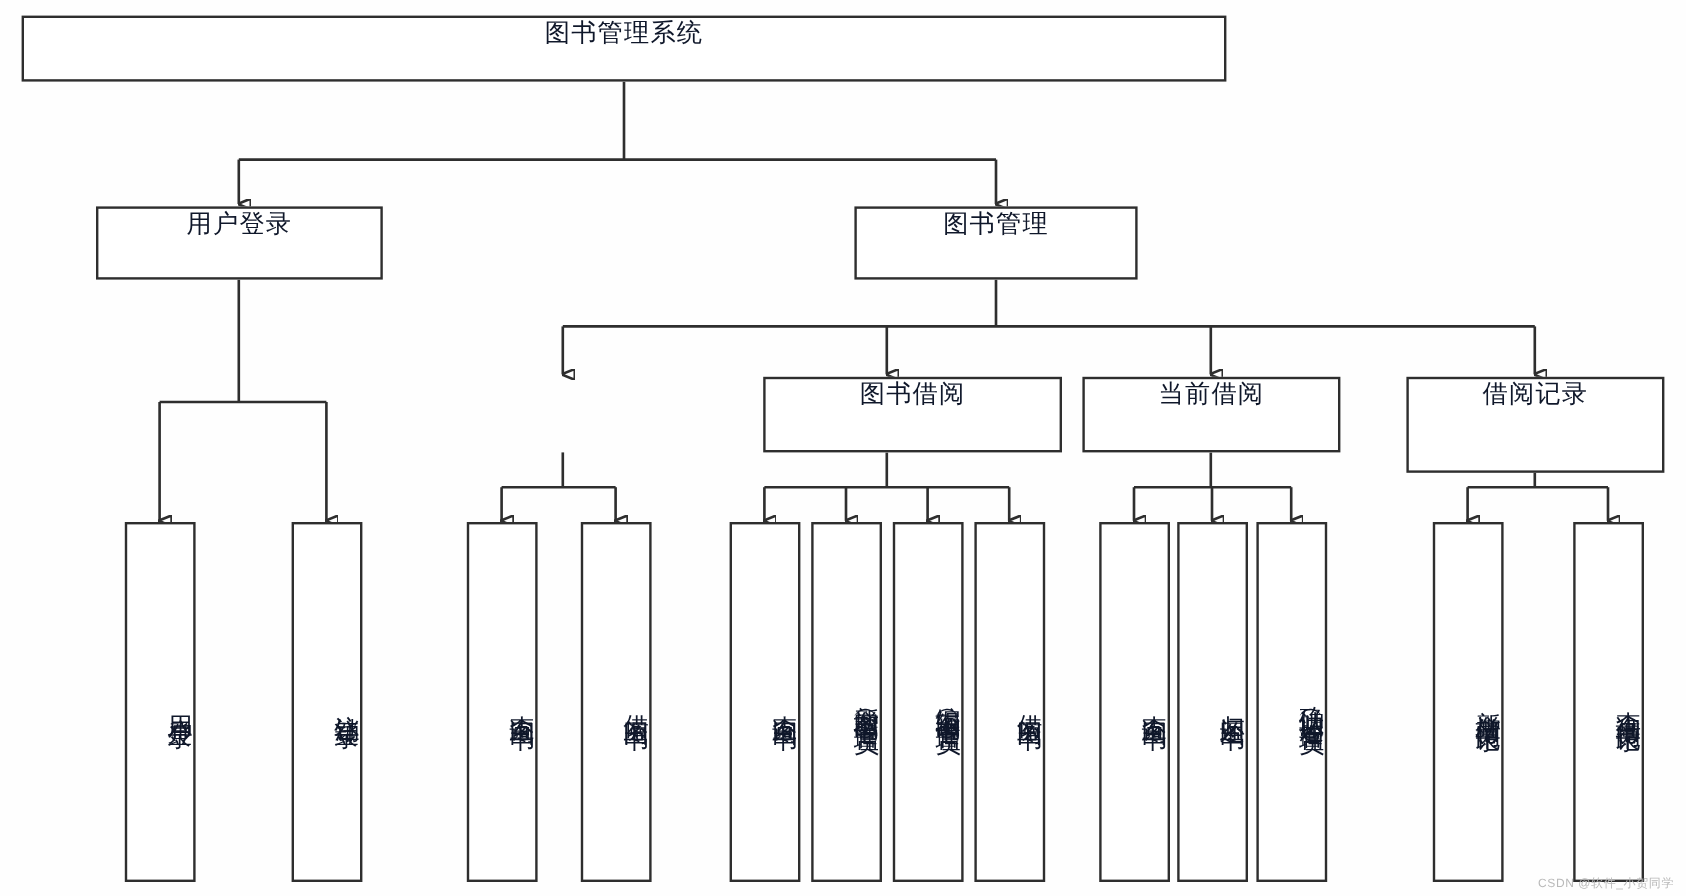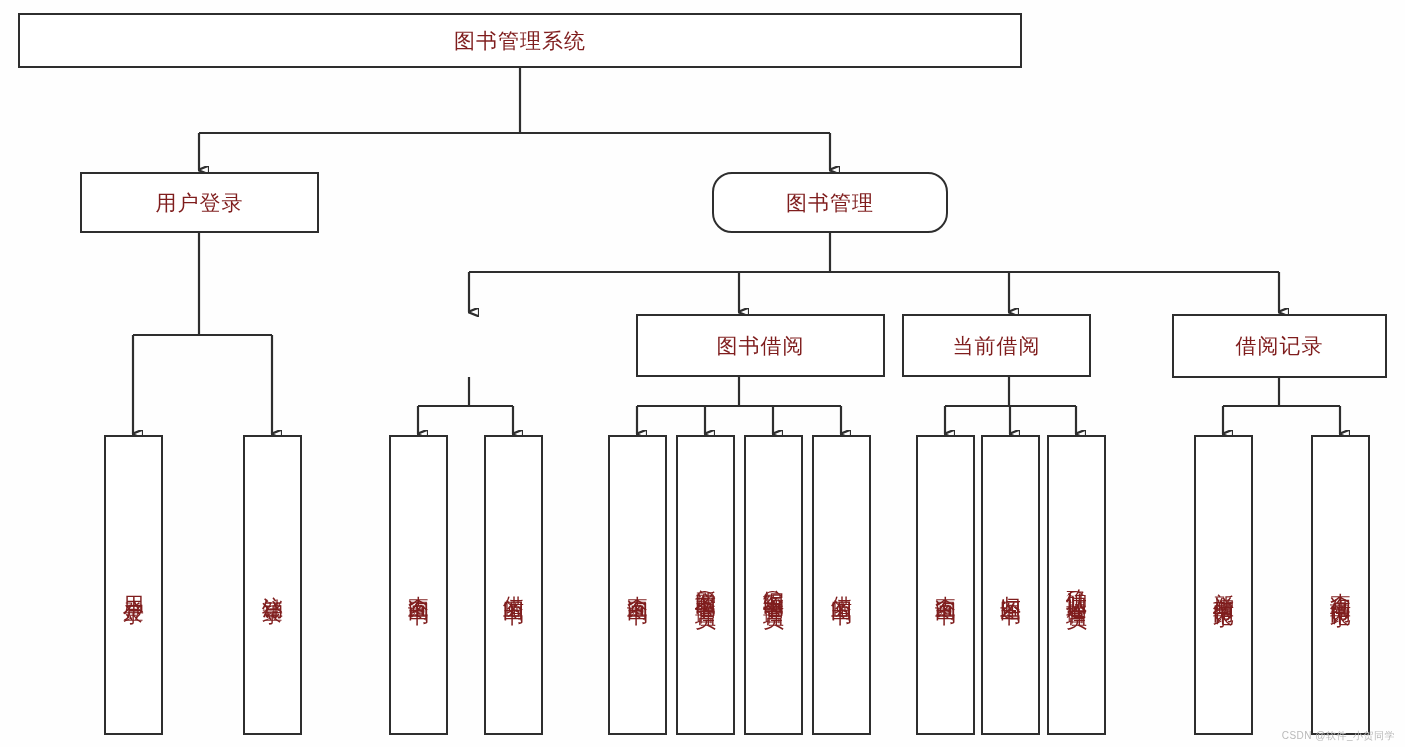--- a/index.html
+++ b/index.html
@@ -32,23 +32,23 @@
     stroke-width: 2.2;
     fill: none;
   }
   
   .node {
     position: absolute;
     box-sizing: border-box;
     border: 2.2px solid #2e2e2e;
     background: #ffffff;
     display: flex;
-    align-items: center;
+    align-items: flex-start;
     justify-content: center;
-    color: #7f1d1d;
+    color: #0f172a;
   }
   .node.horiz {
     font-size: 21px;
     letter-spacing: 1px;
     line-height: 1.2;
   }
   .node.vert {
     writing-mode: vertical-rl;
     text-orientation: upright;
     font-size: 21px;
@@ -129,31 +129,31 @@
     <line x1="1340" y1="406" x2="1340" y2="434" marker-end="url(#arw)"></line>
   </svg>
 
   <div class="node horiz" style="left:18px; top:13px; width:1004px; height:55px;">
     <span class="label">图书管理系统</span>
   </div>
 
   <div class="node horiz" style="left:80px; top:172px; width:239px; height:61px;">
     <span class="label">用户登录</span>
   </div>
-  <div class="node horiz" style="left:712px; top:172px; width:236px; height:61px;border-radius:20px;">
+  <div class="node horiz" style="left:712px; top:172px; width:236px; height:61px;">
     <span class="label">图书管理</span>
   </div>
 
   <div class="node horiz" style="left:636px; top:314px; width:249px; height:63px;">
     <span class="label">图书借阅</span>
   </div>
-  <div class="node horiz" style="left:902px; top:314px; width:189px; height:63px;">
+  <div class="node horiz" style="left:902px; top:314px; width:215px; height:63px;">
     <span class="label">当前借阅</span>
   </div>
-  <div class="node horiz" style="left:1172px; top:314px; width:215px; height:64px;">
+  <div class="node horiz" style="left:1172px; top:314px; width:215px; height:80px;">
     <span class="label">借阅记录</span>
   </div>
 
   <div class="node vert" style="left:104px; top:435px; width:59px; height:300px;">
     <span class="label">用户登录</span>
   </div>
   <div class="node vert" style="left:243px; top:435px; width:59px; height:300px;">
     <span class="label">注销登录</span>
   </div>
 

